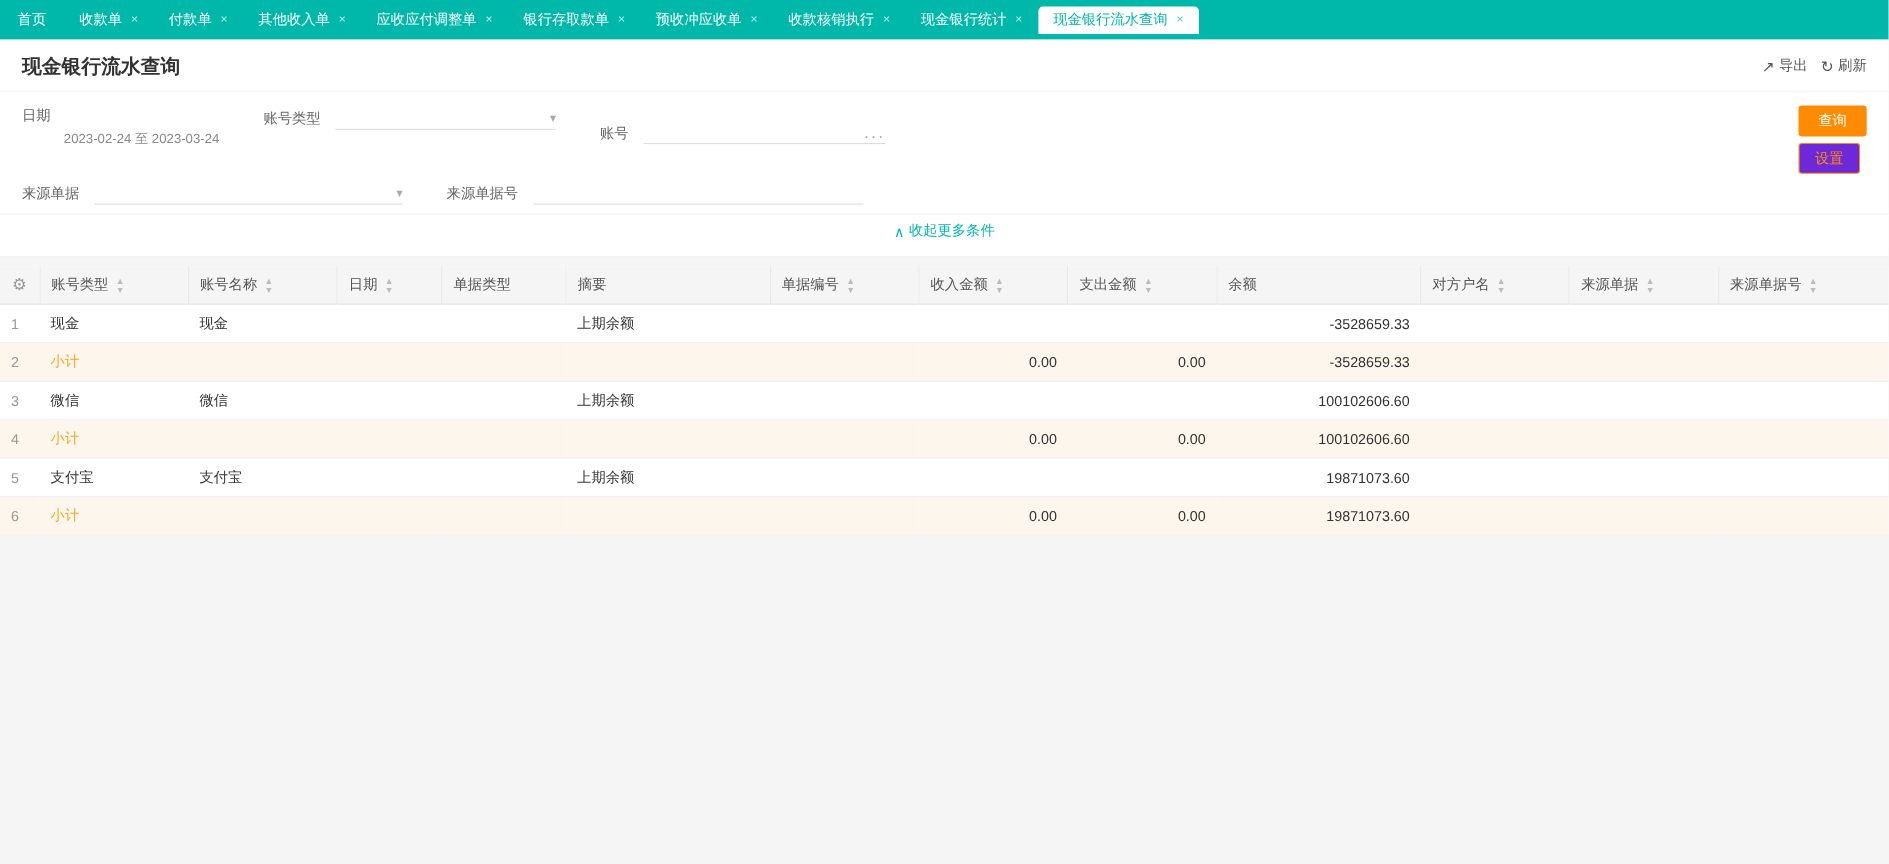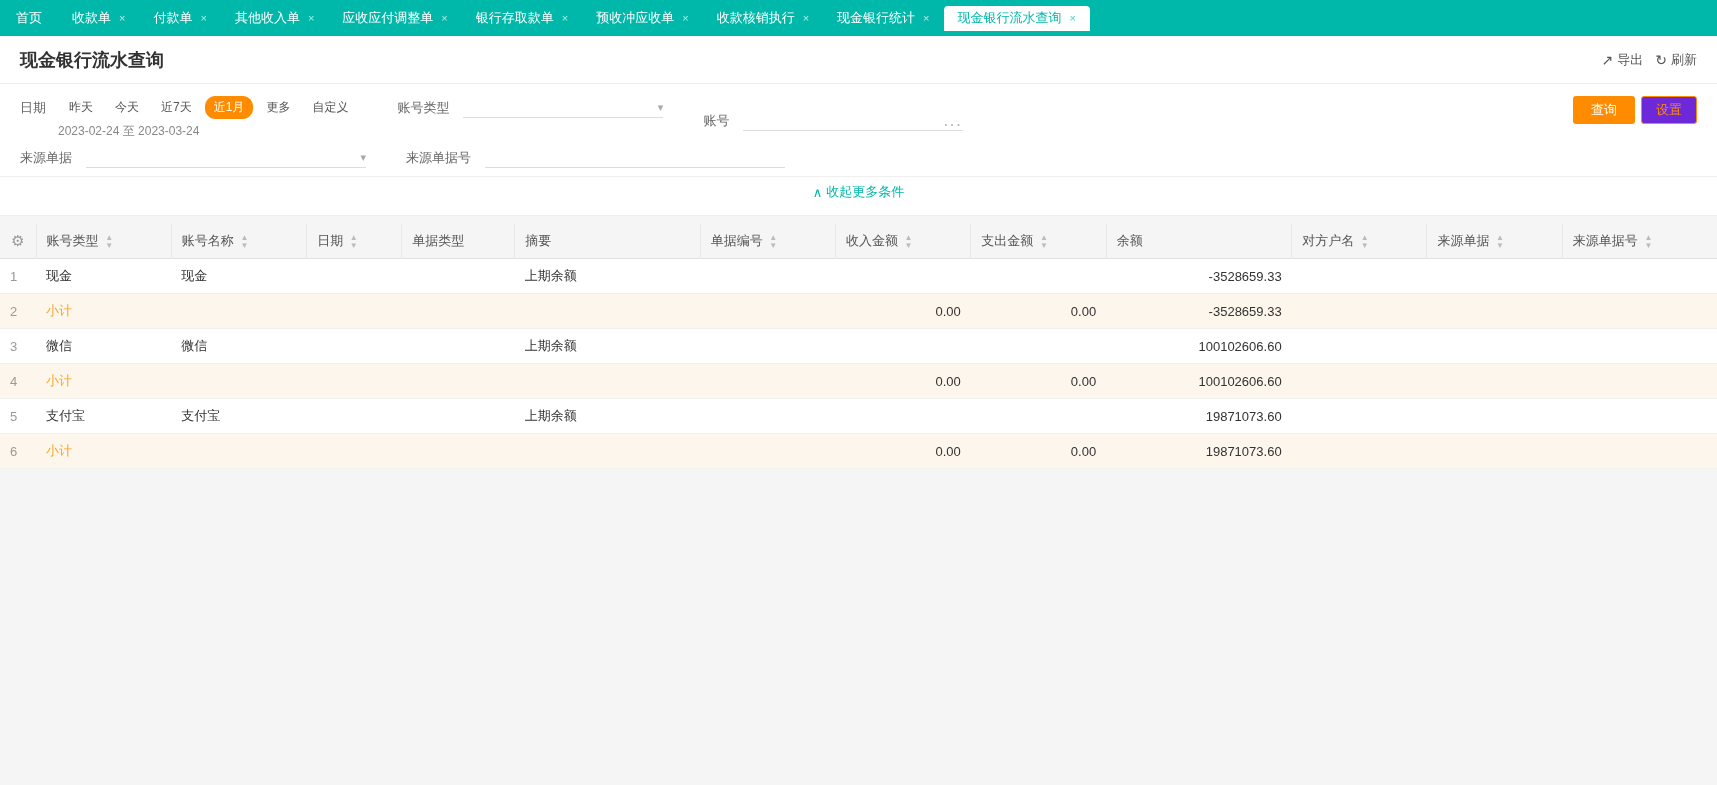--- a/index.html
+++ b/index.html
@@ -286,28 +286,20 @@
 </div>
 
 <div class="filter-area">
 
   <div style="display:flex; align-items:flex-start; justify-content:space-between;">
     <div style="display:flex; align-items:flex-start; gap:40px; flex:1;">
 
       <div style="display:flex; flex-direction:column; gap:4px;">
         <div style="display:flex; align-items:center; gap:6px;">
           <span class="filter-label">日期</span>
-          <div class="date-btns">
-            <span class="date-btn">昨天</span>
-            <span class="date-btn">今天</span>
-            <span class="date-btn">近7天</span>
-            <span class="date-btn active">近1月</span>
-            <span class="date-btn">更多</span>
-            <span class="date-btn">自定义</span>
-          </div>
         </div>
         <div style="padding-left:30px;">
           <span class="date-range">2023-02-24 至 2023-03-24</span>
         </div>
       </div>
 
       <div style="display:flex; align-items:center; gap:6px; margin-top:2px;">
         <span class="filter-label">账号类型</span>
         <div style="display:flex; align-items:center; border-bottom:1px solid #ddd; min-width:200px;">
           <input class="filter-select" type="text" value="" style="flex: 1 1 0%; border: none; outline: none; font-size: 13px; background: transparent; padding: 2px 4px;">
@@ -317,21 +309,21 @@
 
       <div style="display:flex; align-items:center; gap:6px; margin-top:15px;">
         <span class="filter-label">账号</span>
         <div style="display:flex; align-items:center; border-bottom:1px solid #ddd; min-width:200px;">
           <input class="filter-input" type="text" value="" style="flex: 1 1 0%; border: none; outline: none; font-size: 13px; background: transparent; padding: 2px 4px;">
           <span class="dots-btn">...</span>
         </div>
       </div>
     </div>
 
-    <div style="display:flex; flex-direction:row; gap:6px; align-items:center;">
+    <div style="display:flex; flex-direction:column; gap:6px; align-items:flex-start;">
       <button class="btn-query">查询</button>
       <button class="btn-setting">设置</button>
     </div>
   </div>
 
   <div style="display:flex; align-items:center; gap:40px; margin-top:8px;">
     <div style="display:flex; align-items:center; gap:6px;">
       <span class="filter-label">来源单据</span>
       <div style="display:flex; align-items:center; border-bottom:1px solid #ddd; min-width:280px;">
         <input class="filter-input" type="text" value="" style="flex: 1 1 0%; border: none; outline: none; font-size: 13px; background: transparent; padding: 2px 4px;">

